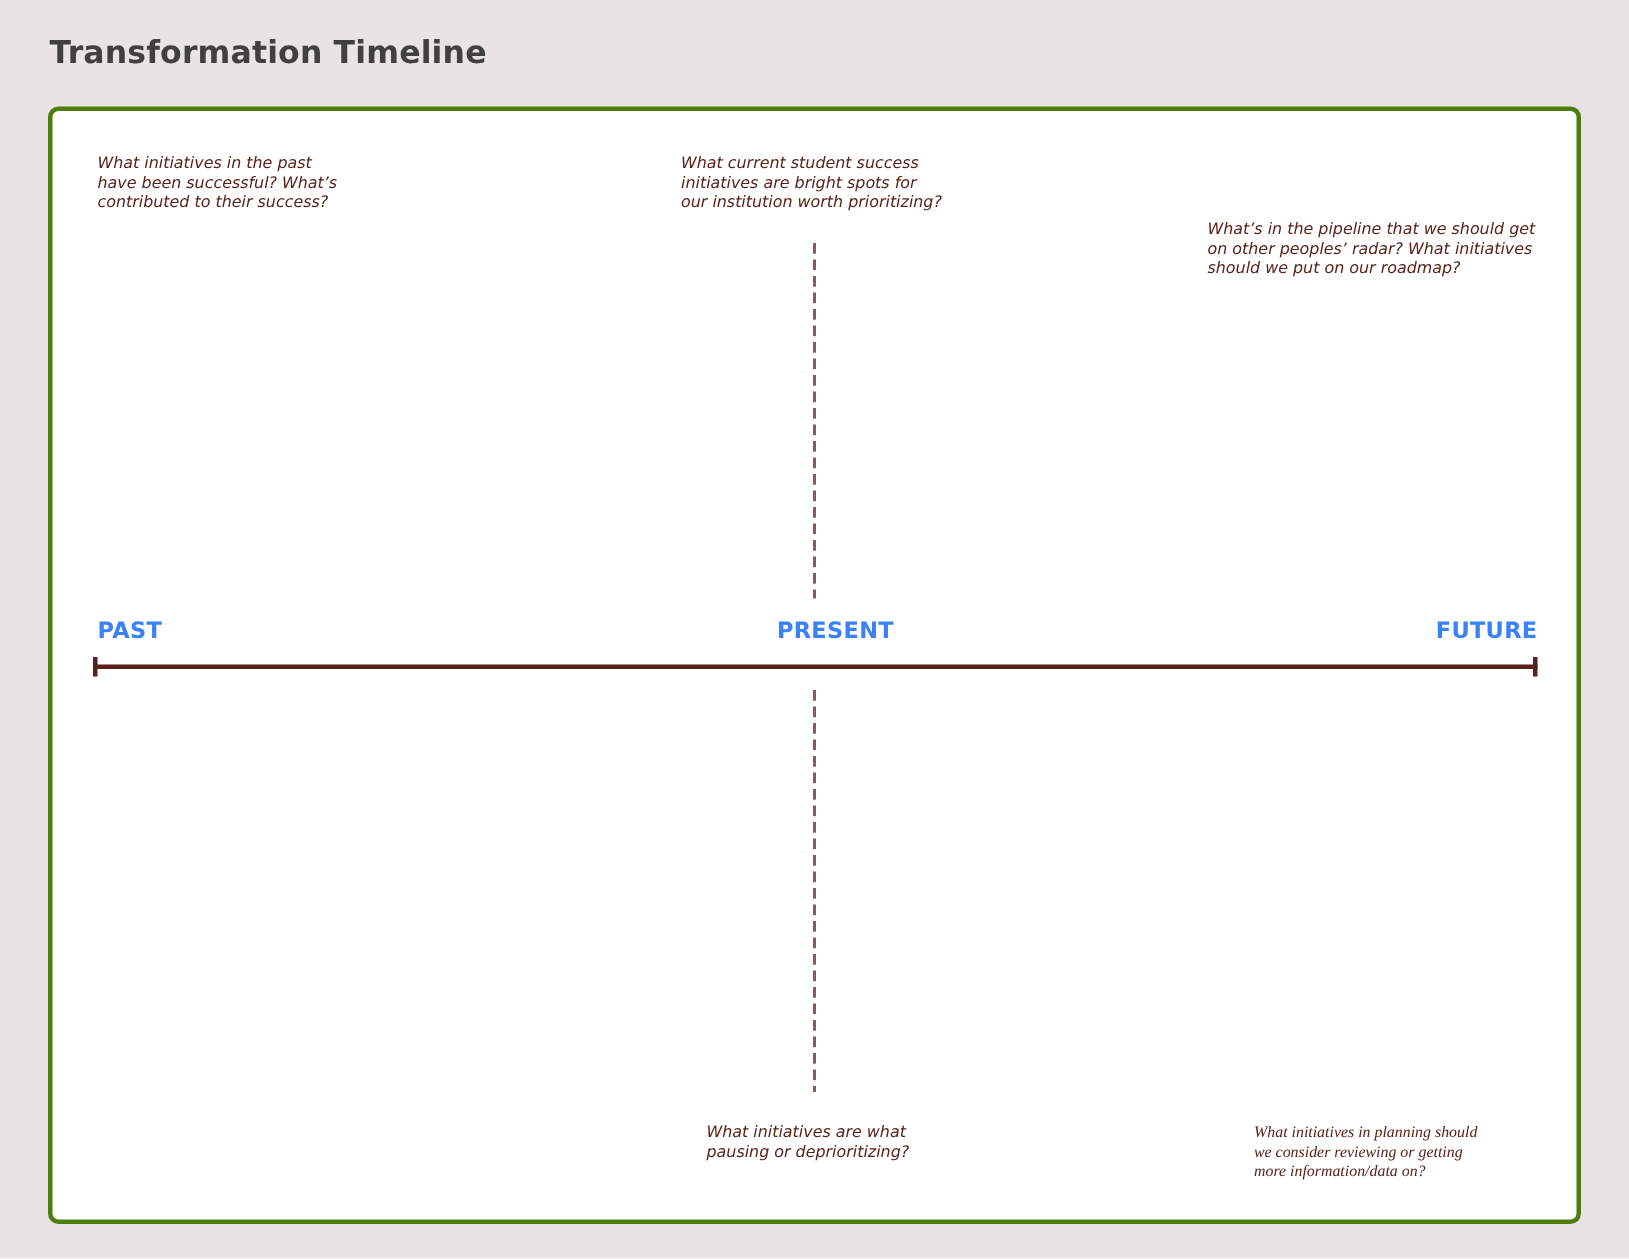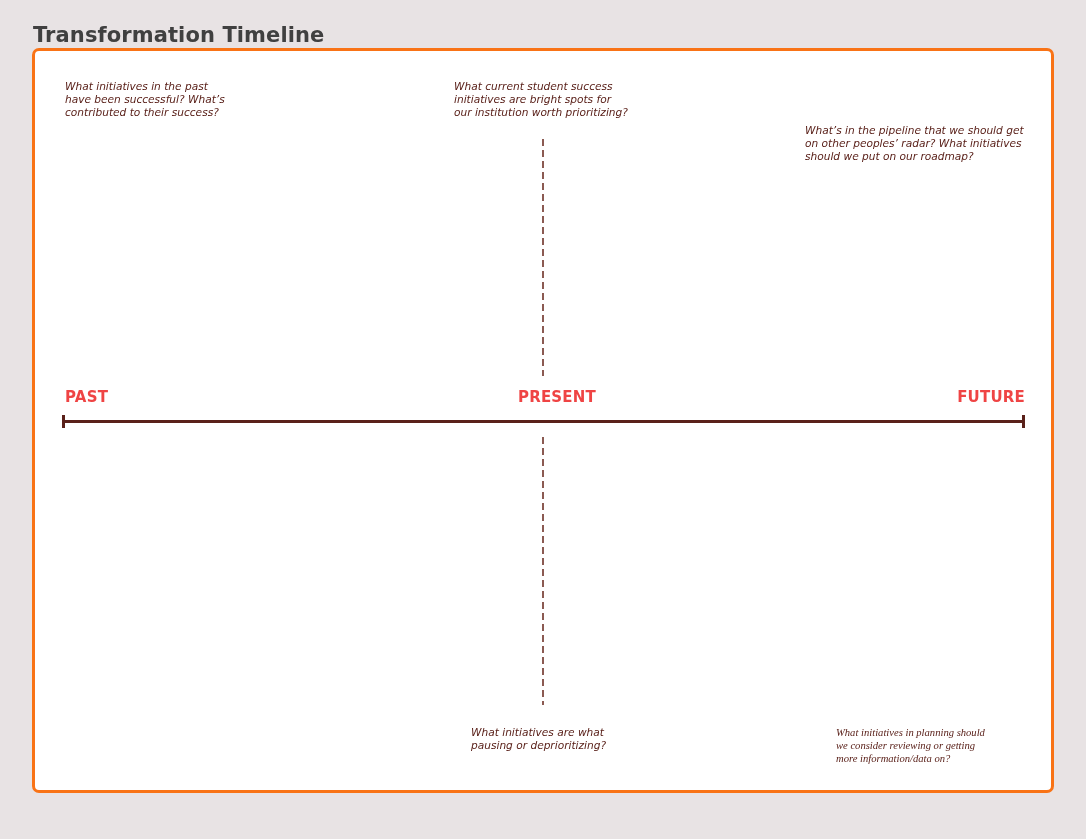--- a/index.html
+++ b/index.html
@@ -22,25 +22,25 @@
     font-size: 21px;
     font-weight: bold;
     letter-spacing: 0.1px;
     color: #404040;
     margin: 0;
     line-height: 30px;
   }
   .board {
     position: absolute;
     left: 32px;
-    top: 48px;
+    top: 71px;
     width: 1016px;
     height: 739px;
     background: #FFFFFF;
-    border: 3px solid #f97316;
+    border: 3px solid #4d7c0f;
     border-radius: 7px;
   }
   .prompt {
     position: absolute;
     font-style: italic;
     font-size: 10.6px;
     line-height: 13.2px;
     color: #5A211A;
     margin: 0;
     white-space: pre-line;
@@ -62,21 +62,21 @@
   }
   .dash-v.upper { top: 88px; height: 237px; }
   .dash-v.lower { top: 386px; height: 268px; }
 
   .axis-label {
     position: absolute;
     top: 336px;
     font-size: 15px;
     font-weight: bold;
     letter-spacing: 0.2px;
-    color: #ef4444;
+    color: #3b82f6;
     line-height: 20px;
   }
   .axis-label.past    { left: 30px; }
   .axis-label.present { left: 455px; width: 106px; text-align: right; }
   .axis-label.future  { right: 26px; }
 
   .timeline {
     position: absolute;
     left: 27px;
     top: 369px;

